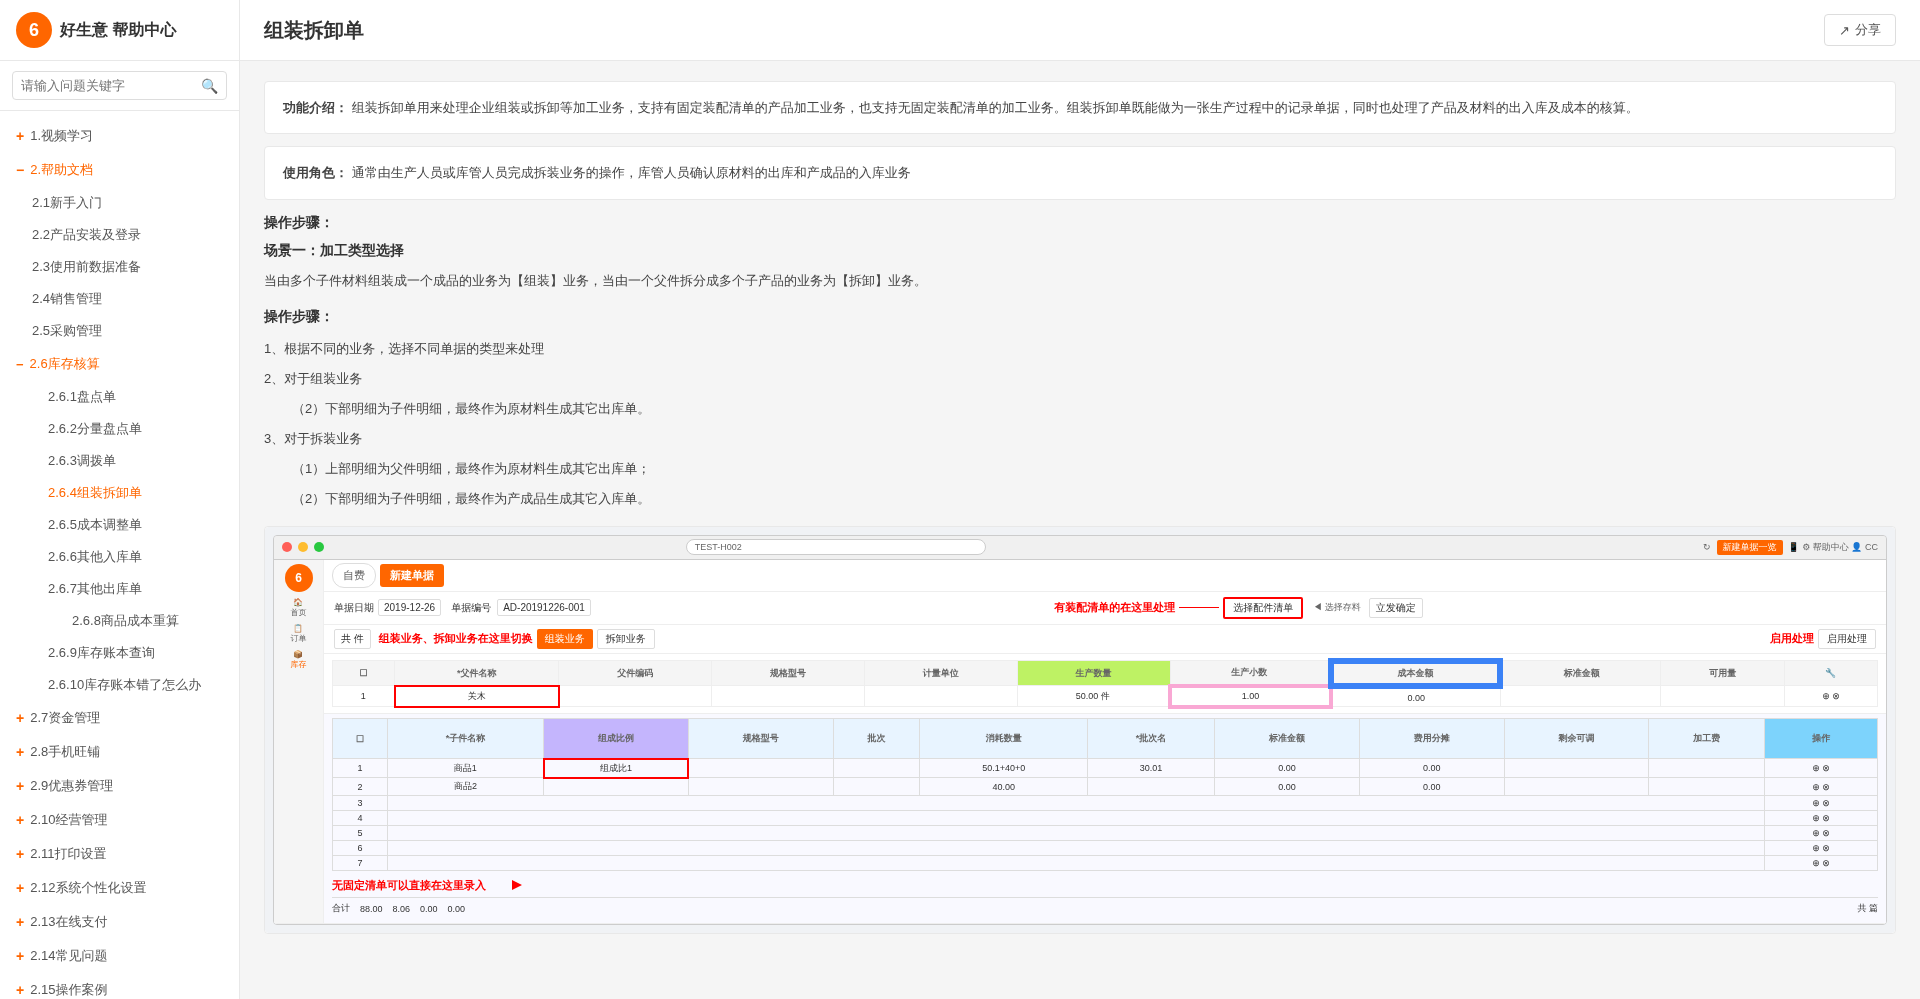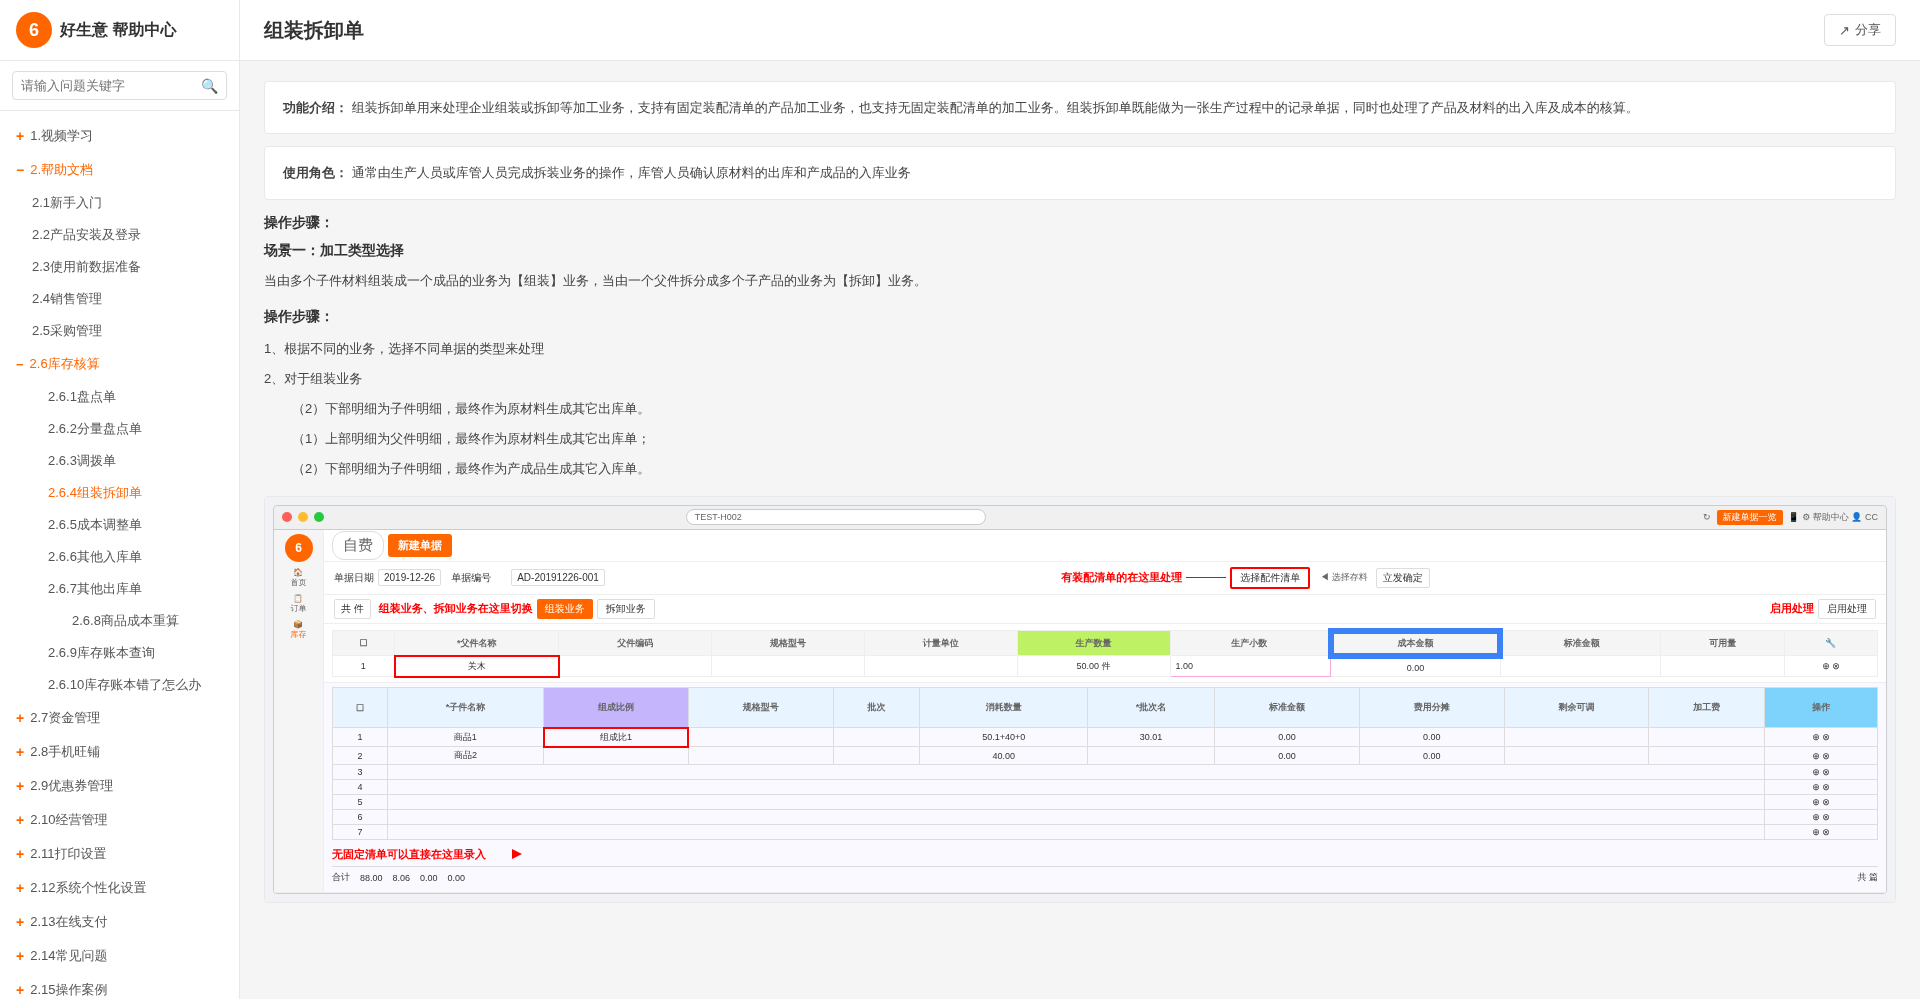--- a/index.html
+++ b/index.html
@@ -162,20 +162,21 @@
     <div class="step-text">
       <p>当由多个子件材料组装成一个成品的业务为【组装】业务，当由一个父件拆分成多个子产品的业务为【拆卸】业务。</p>
     </div>
 
     <div class="op-steps">操作步骤：</div>
 
     <div class="step-text">
       <p>1、根据不同的业务，选择不同单据的类型来处理</p>
       <p>2、对于组装业务</p>
       <p class="indent">（2）下部明细为子件明细，最终作为原材料生成其它出库单。</p>
+      <p>3、对于拆装业务</p>
       <p class="indent">（1）上部明细为父件明细，最终作为原材料生成其它出库单；</p>
       <p class="indent">（2）下部明细为子件明细，最终作为产成品生成其它入库单。</p>
     </div>
 
     <div class="screenshot-container">
       <div class="mock-wrapper">
 
         <div style="background:#e8e8e8; border-radius:4px; overflow:hidden; border:1px solid #ccc; position:relative;">
 
           <div style="background:#f0f0f0; height:24px; display:flex; align-items:center; padding:0 8px; gap:6px; border-bottom:1px solid #ccc;">
@@ -195,30 +196,30 @@
           <div style="background:#fff; display:flex; border-bottom:1px solid #eee;">
             <div style="width:50px; background:#f5f5f5; border-right:1px solid #eee; display:flex; flex-direction:column; align-items:center; padding:4px 0; gap:6px;">
               <div style="width:28px;height:28px;background:#ff6600;border-radius:50%;display:flex;align-items:center;justify-content:center;color:#fff;font-size:12px;font-weight:bold;">6</div>
               <div style="font-size:8px;color:#666;text-align:center;cursor:pointer;">🏠<br>首页</div>
               <div style="font-size:8px;color:#666;text-align:center;cursor:pointer;">📋<br>订单</div>
               <div style="font-size:8px;color:#ff6600;text-align:center;cursor:pointer;">📦<br>库存</div>
             </div>
             <div style="flex:1; overflow:hidden;">
 
               <div style="background:#fff; display:flex; align-items:center; border-bottom:1px solid #eee; padding:0 8px; height:32px; gap:4px;">
-                <div style="padding:4px 10px; font-size:15px; color:#666; cursor:pointer; border:1px solid #ddd; border-radius:12px;">自费</div>
+                <div style="padding:4px 10px; font-size:11px; color:#666; cursor:pointer; border:1px solid #ddd; border-radius:12px;">自费</div>
                 <div style="padding:4px 10px; font-size:11px; color:#fff; background:#ff6600; cursor:pointer; border-radius:3px; font-weight:bold;">新建单据</div>
               </div>
 
               <div style="background:#fff; padding:5px 10px; display:flex; align-items:center; gap:10px; flex-wrap:wrap; border-bottom:1px solid #eee; font-size:10px;">
                 <div style="display:flex;align-items:center;gap:4px;">
                   <span>单据日期</span>
                   <span style="background:#fff;border:1px solid #ddd;padding:2px 5px;border-radius:2px;">2019-12-26</span>
                 </div>
-                <div style="display:flex;align-items:center;gap:20px;">
+                <div style="display:flex;align-items:center;gap:6px;">
                   <span>单据编号</span>
                   <span style="background:#fff;border:1px solid #ddd;padding:2px 5px;border-radius:2px;">AD-20191226-001</span>
                 </div>
                 <div style="flex:1;display:flex;align-items:center;justify-content:center;">
 
                   <div style="position:relative;display:flex;align-items:center;gap:4px;">
                     <span style="color:#ff0000;font-size:11px;font-weight:bold;">有装配清单的在这里处理</span>
                     <div style="width:40px;height:1px;background:#ff0000;"></div>
                     <button style="background:#fff;border:2px solid #ff0000;color:#333;padding:2px 8px;border-radius:2px;font-size:10px;cursor:pointer;">选择配件清单</button>
                     <span style="font-size:9px;color:#666;margin-left:6px;">◀ 选择存料</span>
@@ -262,21 +263,21 @@
                     </tr>
                   </thead>
                   <tbody>
                     <tr>
                       <td style="padding:3px 5px;border:1px solid #eee;text-align:center;">1</td>
                       <td style="padding:3px 5px;border:2px solid #ff0000;text-align:center;">关木</td>
                       <td style="padding:3px 5px;border:1px solid #eee;text-align:center;"></td>
                       <td style="padding:3px 5px;border:1px solid #eee;text-align:center;"></td>
                       <td style="padding:3px 5px;border:1px solid #eee;text-align:center;"></td>
                       <td style="padding:3px 5px;border:1px solid #eee;text-align:center;">50.00 件</td>
-                      <td style="padding:3px 5px;border:1px solid #f9a8d4;">1.00</td>
+                      <td style="padding:3px 5px;border:4px solid #f9a8d4;text-align:center;">1.00</td>
                       <td style="padding:3px 5px;border:1px solid #eee;text-align:center;">0.00</td>
                       <td style="padding:3px 5px;border:1px solid #eee;text-align:center;"></td>
                       <td style="padding:3px 5px;border:1px solid #eee;text-align:center;"></td>
                       <td style="padding:3px 5px;border:1px solid #eee;text-align:center;">⊕ ⊗</td>
                     </tr>
                   </tbody>
                 </table>
               </div>
 
               <div style="padding:4px 8px; background:#f9f9ff;">

